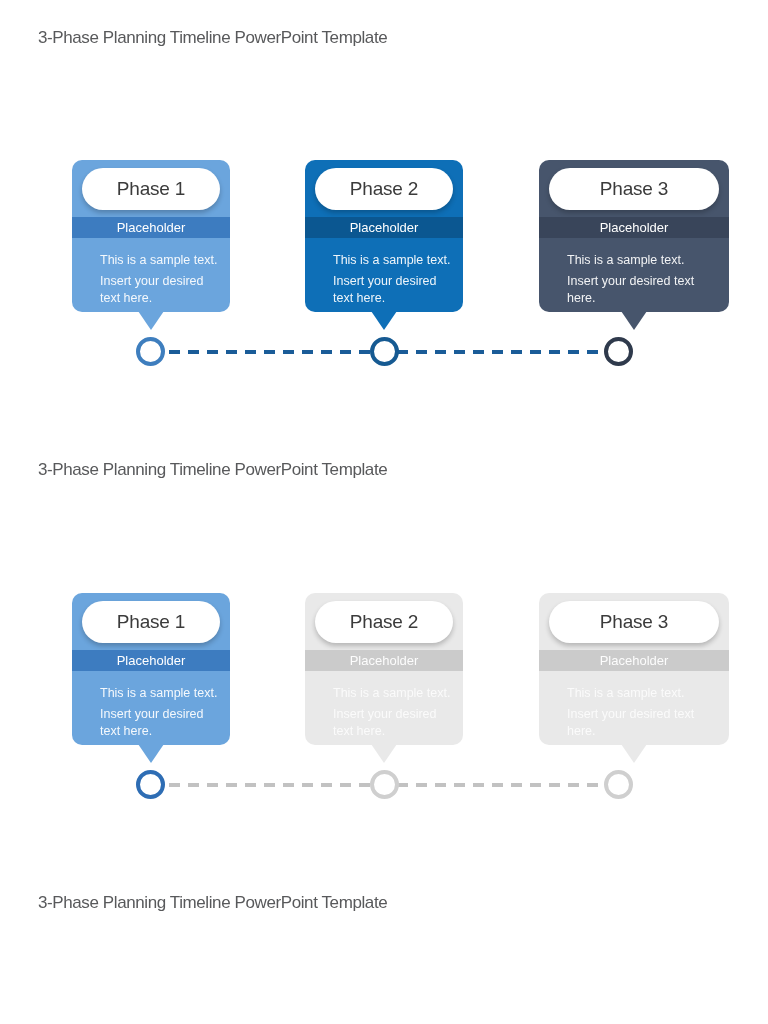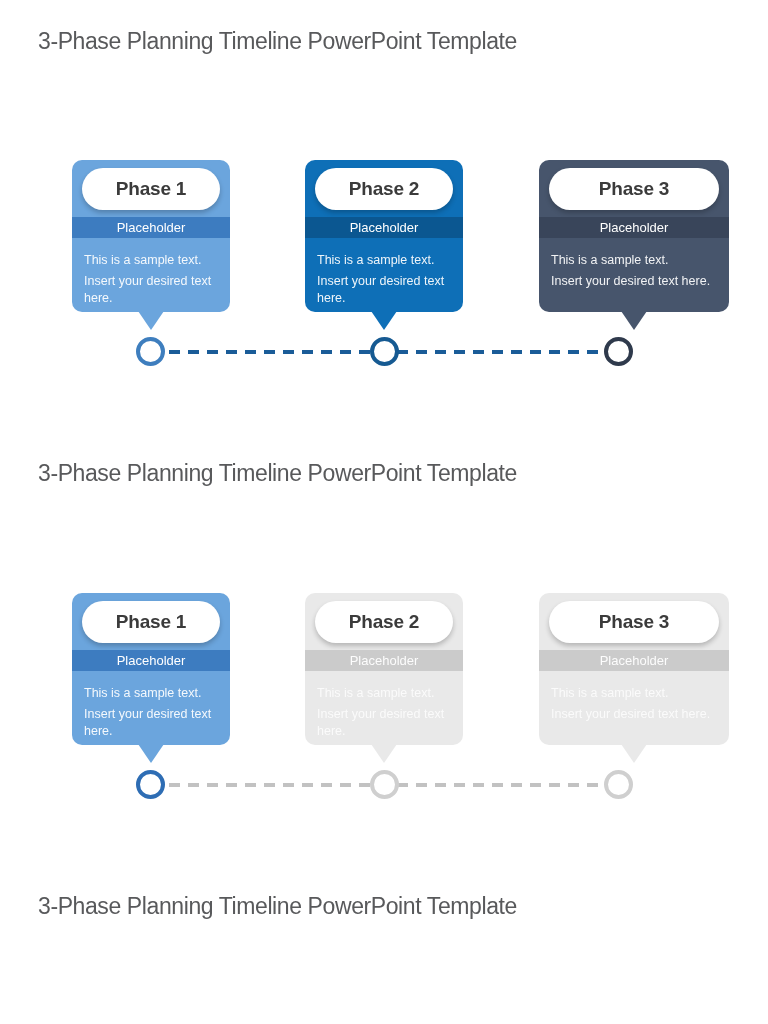--- a/index.html
+++ b/index.html
@@ -6,46 +6,46 @@
   .canvas{
     position:relative;width:768px;height:1024px;background:#ffffff;
     font-family:"Liberation Sans","DejaVu Sans",sans-serif;overflow:hidden;
   }
   .slide{position:absolute;left:0;width:768px;}
   .slide-1{top:0;height:432px;}
   .slide-2{top:432px;height:433px;}
   .slide-3{top:865px;height:159px;}
   .slide-title{
     position:absolute;left:38px;top:28px;
-    font-size:23px;letter-spacing:-0.4px;color:#58595b;font-weight:400;
+    font-size:17px;letter-spacing:-0.4px;color:#58595b;font-weight:400;
     white-space:nowrap;
   }
   
   .card{
     position:absolute;top:160px;width:158px;height:152px;border-radius:10px;
   }
   .card .pill{
     position:absolute;left:10px;right:10px;top:8px;height:42px;
     background:#ffffff;border-radius:21px;
     box-shadow:0 3px 5px rgba(0,0,0,0.22);
     display:flex;align-items:center;justify-content:center;
   }
   .card .pill-label{
-    font-size:19px;font-weight:700;color:#3b3b3b;letter-spacing:-0.2px;
+    font-size:19px;font-weight:400;color:#3b3b3b;letter-spacing:-0.2px;
   }
   .card .band{
     position:absolute;left:0;right:0;top:57px;height:21px;
     display:flex;align-items:center;justify-content:center;
     font-size:13px;color:#ffffff;
   }
   .card .body{
     position:absolute;left:12px;right:8px;top:92px;
     font-size:12.5px;line-height:17px;color:rgba(255,255,255,0.93);
   }
-  .card .body p{margin:0 0 4px 0;}
+  .card .body p{margin:0 0 4px 16px;}
   .tail{
     position:absolute;bottom:-18px;left:50%;margin-left:-13px;
     width:0;height:0;
     border-left:13px solid transparent;border-right:13px solid transparent;
     border-top-width:19px;border-top-style:solid;
   }
   
   .c-blue1{background:#6BA5DD;} .c-blue1 .band{background:#3D7CC0;} .c-blue1 .tail{border-top-color:#6BA5DD;}
   .c-blue2{background:#0E6FB7;} .c-blue2 .band{background:#0B5791;} .c-blue2 .tail{border-top-color:#0E6FB7;}
   .c-slate{background:#47556C;} .c-slate .band{background:#39455A;} .c-slate .tail{border-top-color:#47556C;}

